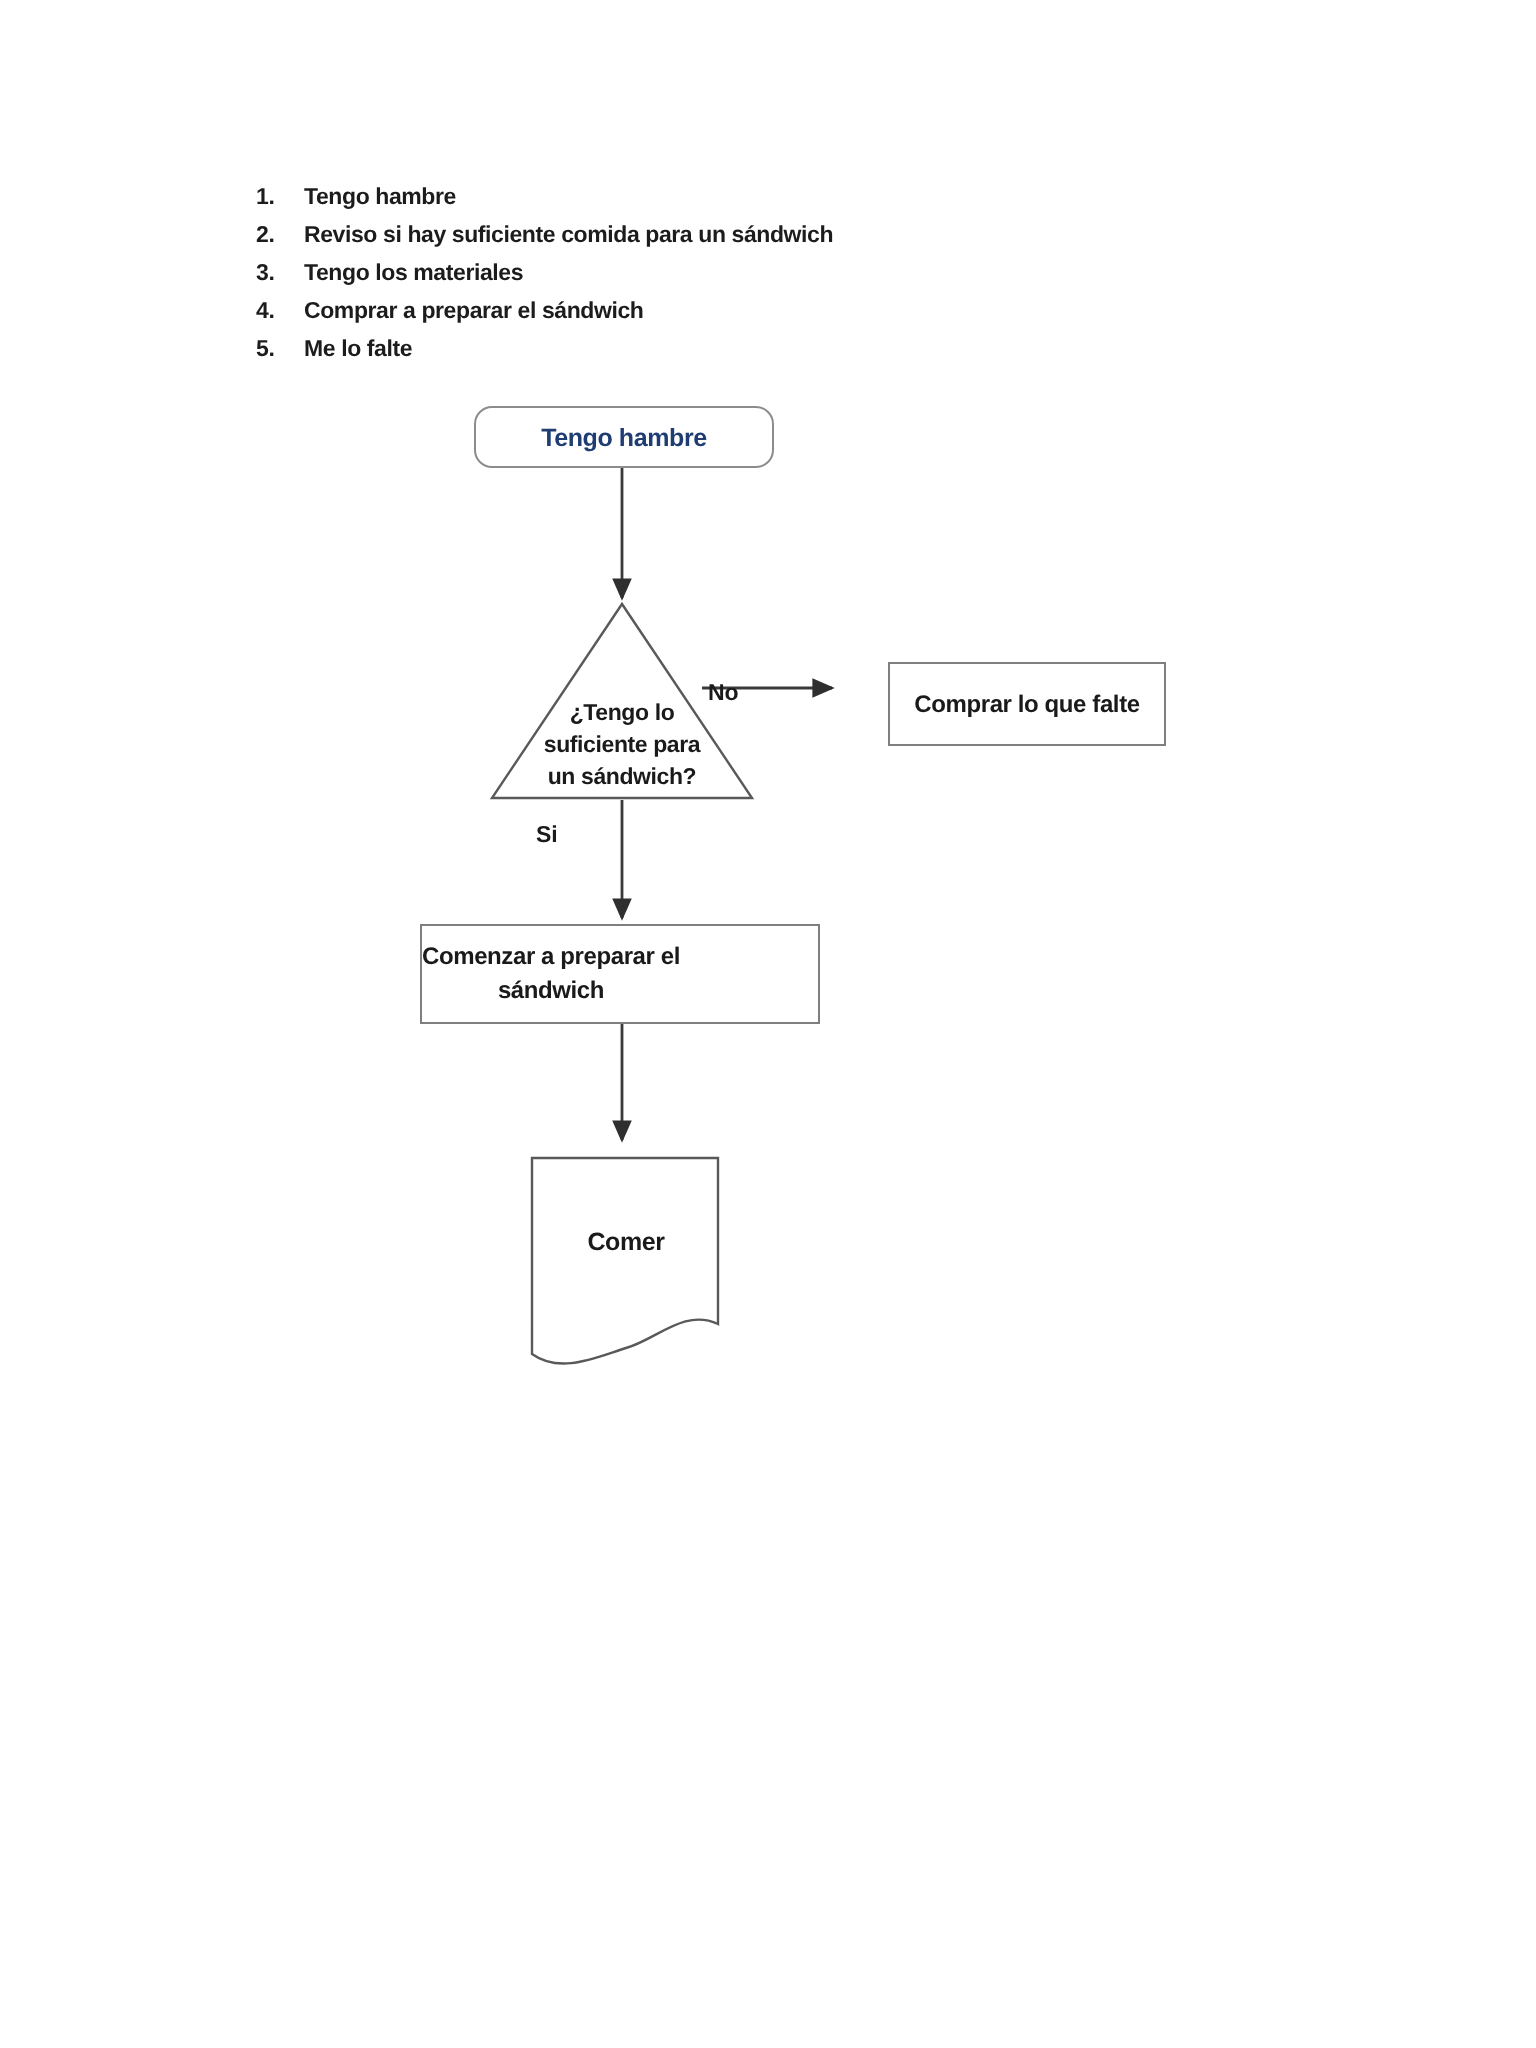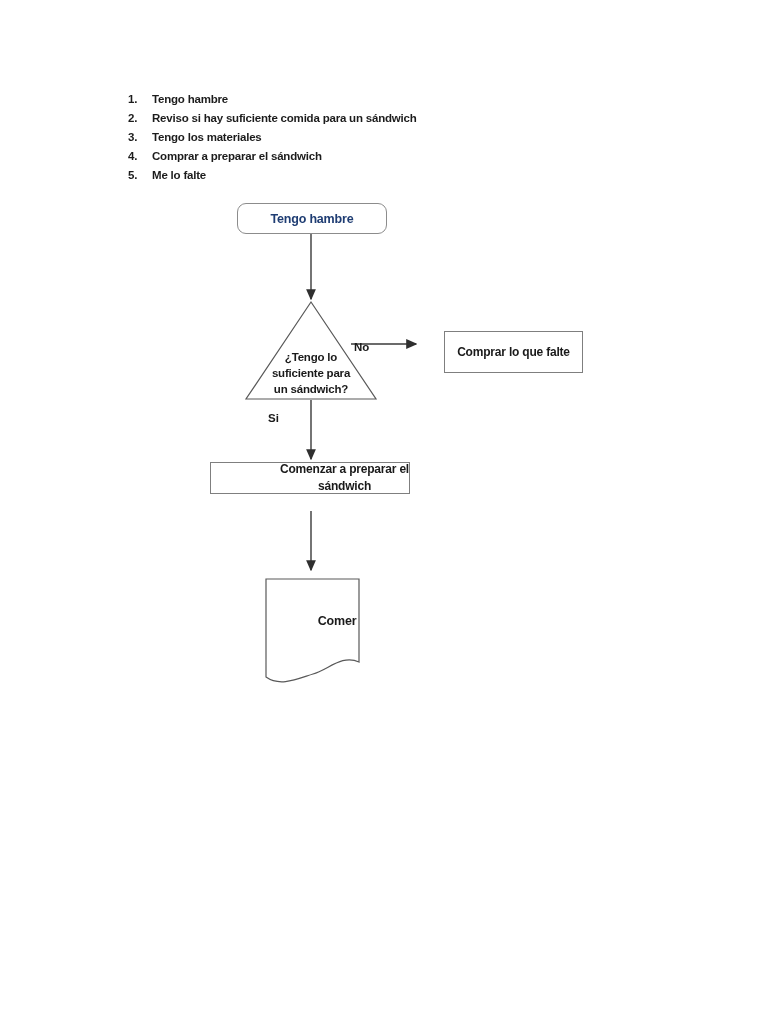--- a/index.html
+++ b/index.html
@@ -34,29 +34,28 @@
   .edge-label{position:absolute;font-size:11.5px;font-weight:700;color:#1a1a1a;}
   .no-label{left:354px;top:317px;width:28px;text-align:left;margin-top:24px;}
   .si-label{left:268px;top:412px;width:20px;text-align:left;}
   .buy-box{
     position:absolute;left:420px;top:331px;width:139px;height:42px;
     border:1.5px solid #7f7f7f;background:#ffffff;box-sizing:border-box;
     display:flex;align-items:center;justify-content:center;margin-left:24px;
   }
   .buy-box .fc-label{font-size:12px;}
   .prepare-box{
-    position:absolute;left:210px;top:462px;width:200px;height:32px;
+    position:absolute;left:210px;top:462px;width:200px;height:50px;
     border:1.5px solid #7f7f7f;background:#ffffff;box-sizing:border-box;
-    display:flex;align-items:center;justify-content:flex-end;text-align:center;
+    display:flex;align-items:center;justify-content:flex-start;text-align:center;
   }
   .prepare-box .fc-label{font-size:12px;line-height:17px;white-space:pre-line;}
   .eat-text{
     position:absolute;left:266px;top:614px;width:94px;text-align:center;
     font-size:12.5px;
-    padding-left:24px;
   }
 </style>
 </head>
 <body>
 
 <div class="page">
 
   <div class="steps">
     <div class="step-row">
       <span class="step-num">1.</span>

